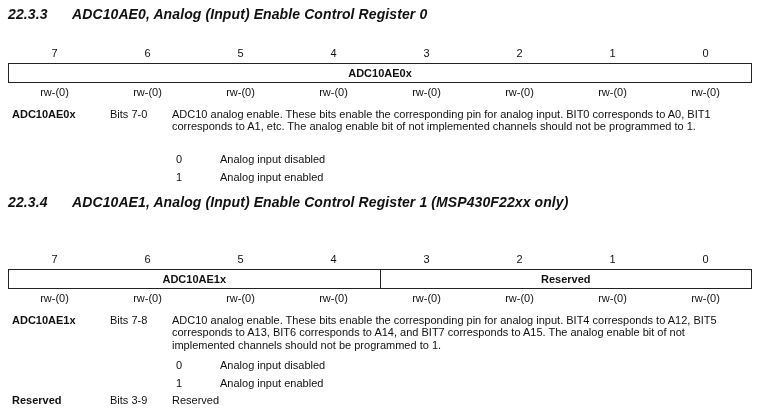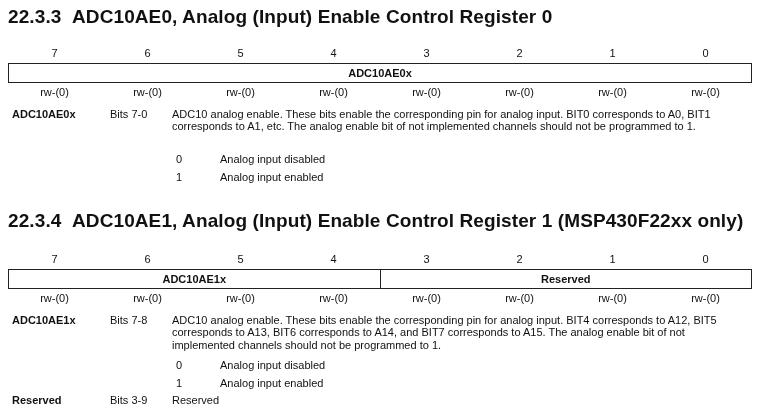--- a/index.html
+++ b/index.html
@@ -1,18 +1,18 @@
 <!DOCTYPE html>
 <html><head>
 <meta charset="utf-8">
 <style>
   html, body { margin: 0; padding: 0; background: #ffffff; }
   body { width: 762px; height: 414px; position: relative; overflow: hidden;
          font-family: "Liberation Sans", sans-serif; color: #111; font-size: 11px; }
-  .h { position: absolute; left: 8px; font-weight: bold; font-size: 19px; letter-spacing: 0.1px; white-space: nowrap; }
+  .h { position: absolute; left: 8px; font-weight: bold; font-style: italic; font-size: 14px; letter-spacing: 0.1px; white-space: nowrap; }
   .h .num { display: inline-block; width: 64px; }
   .bitrow, .accrow { position: absolute; left: 8px; width: 744px; display: flex; }
   .bitrow div, .accrow div { flex: 1; text-align: center; font-size: 11px; }
   .box { position: absolute; left: 8px; width: 742px; height: 18px; border: 1px solid #222; display: flex; box-sizing: content-box; }
   .box .field { text-align: center; font-weight: bold; font-size: 11px; line-height: 18px; }
   .box .field + .field { border-left: 1.5px solid #222; }
   .desc { position: absolute; left: 12px; width: 740px; }
   .drow { position: absolute; left: 0; width: 740px; }
   .dname { position: absolute; left: 0; font-weight: bold; }
   .dbits { position: absolute; left: 98px; }
@@ -60,21 +60,21 @@
     <div class="dtext">ADC10 analog enable. These bits enable the corresponding pin for analog input. BIT0 corresponds to A0, BIT1 corresponds to A1, etc. The analog enable bit of not implemented channels should not be programmed to 1.</div>
     <div class="opt" style="top:45px;">
       <span class="k">0</span><span>Analog input disabled</span>
     </div>
     <div class="opt" style="top:63px;">
       <span class="k">1</span><span>Analog input enabled</span>
     </div>
   </div>
 </div>
 
-<div class="h" style="top:210px;">
+<div class="h" style="top:194px;">
   <span class="num">22.3.4</span><span>ADC10AE1, Analog (Input) Enable Control Register 1 (MSP430F22xx only)</span>
 </div>
 
 <div class="bitrow" style="top:253px;">
   <div>7</div>
   <div>6</div>
   <div>5</div>
   <div>4</div>
   <div>3</div>
   <div>2</div>

